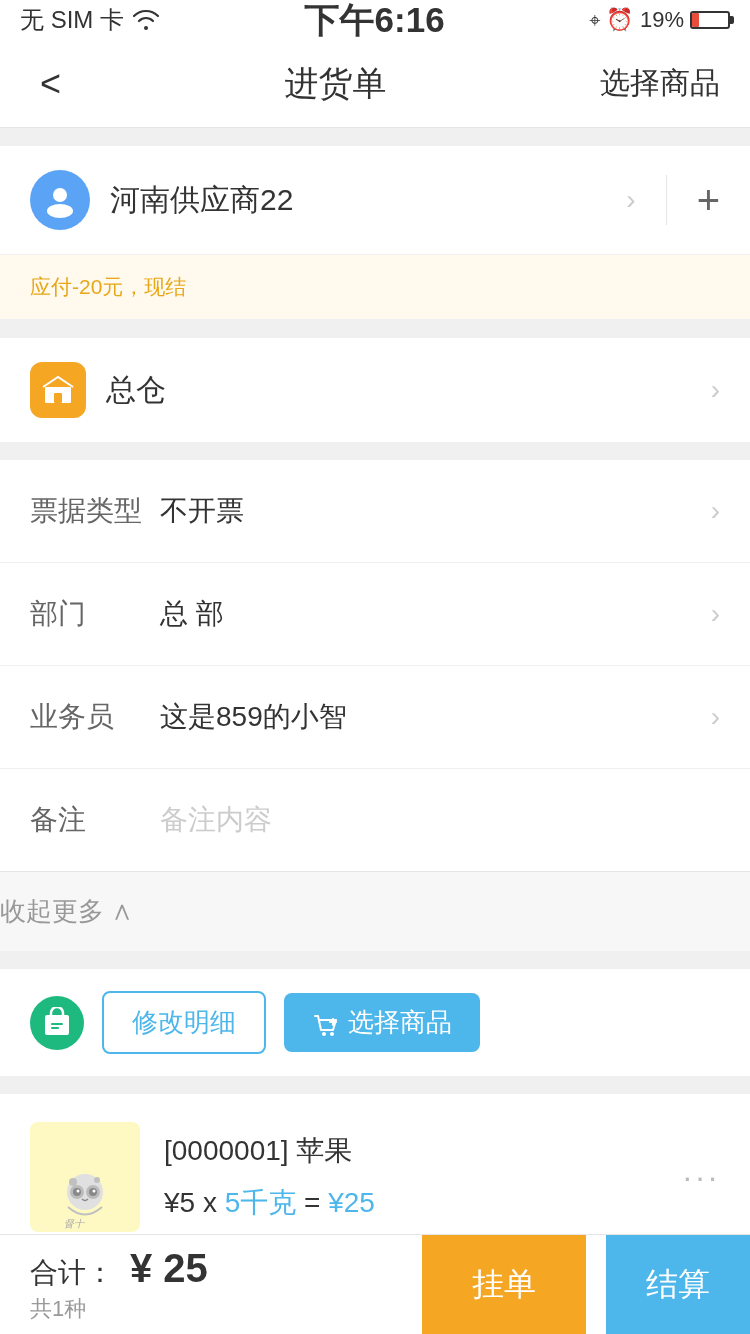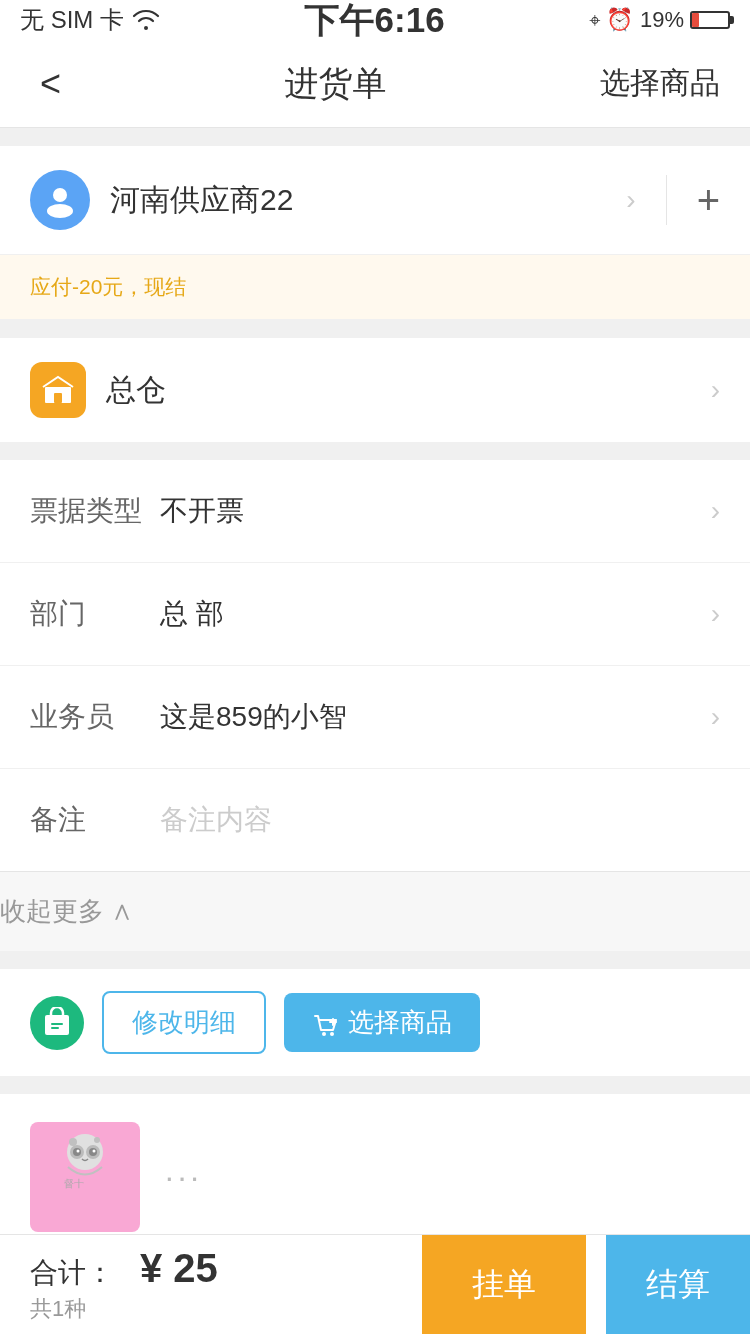--- a/index.html
+++ b/index.html
@@ -239,24 +239,25 @@
     .product-item {
       background: #fff;
       margin-top: 18px;
       padding: 28px 30px;
       display: flex;
       align-items: center;
       gap: 24px;
     }
     .product-thumb {
       width: 110px; height: 110px;
-      background: #f9a8d4;
+      background: #fef9c3;
       border-radius: 8px;
-      display: flex; align-items: flex-start; justify-content: center;
-      flex-shrink: 0;
+      display: flex; align-items: flex-end; justify-content: center;
+      flex-shrink: 0;
+      font-style: italic;
     }
     .product-thumb svg { width: 70px; height: 70px; }
     .product-info {
       flex: 1;
     }
     .product-name {
       font-size: 28px;
       color: #333;
       margin-bottom: 14px;
     }
@@ -288,21 +289,21 @@
     .bottom-total {
       flex: 1;
       padding: 10px 30px;
       display: flex;
       flex-direction: column;
       justify-content: center;
     }
     .total-row {
       display: flex;
       align-items: baseline;
-      gap: 26px;
+      gap: 16px;
     }
     .total-label {
       font-size: 28px;
       color: #333;
     }
     .total-amount {
       font-size: 40px;
       font-weight: 600;
       color: #333;
     }
@@ -462,20 +463,33 @@
         <circle cx="27" cy="30" r="7" fill="#bbb"></circle>
         <circle cx="43" cy="30" r="7" fill="#bbb"></circle>
         <circle cx="27" cy="30" r="4" fill="#888"></circle>
         <circle cx="43" cy="30" r="4" fill="#888"></circle>
         <circle cx="28" cy="29" r="1.5" fill="#fff"></circle>
         <circle cx="44" cy="29" r="1.5" fill="#fff"></circle>
         <path d="M32 37 Q35 40 38 37" stroke="#888" stroke-width="1.5" fill="none"></path>
         <text x="14" y="65" font-size="10" fill="#aaa" font-family="sans-serif">督十</text>
       </svg>
     </div>
+    <div class="product-info">
+      <div class="product-name">
+        <span>[0000001]</span>
+        <span>苹果</span>
+      </div>
+      <div class="product-price">
+        <span>¥5</span>
+        <span> x </span>
+        <span class="highlight">5千克</span>
+        <span> = </span>
+        <span class="highlight">¥25</span>
+      </div>
+    </div>
     <span class="product-more">···</span>
   </div>
 
 </div>
 
 <div class="bottom-bar">
   <div class="bottom-total">
     <div class="total-row">
       <span class="total-label">合计：</span>
       <span class="total-amount">¥ 25</span>

